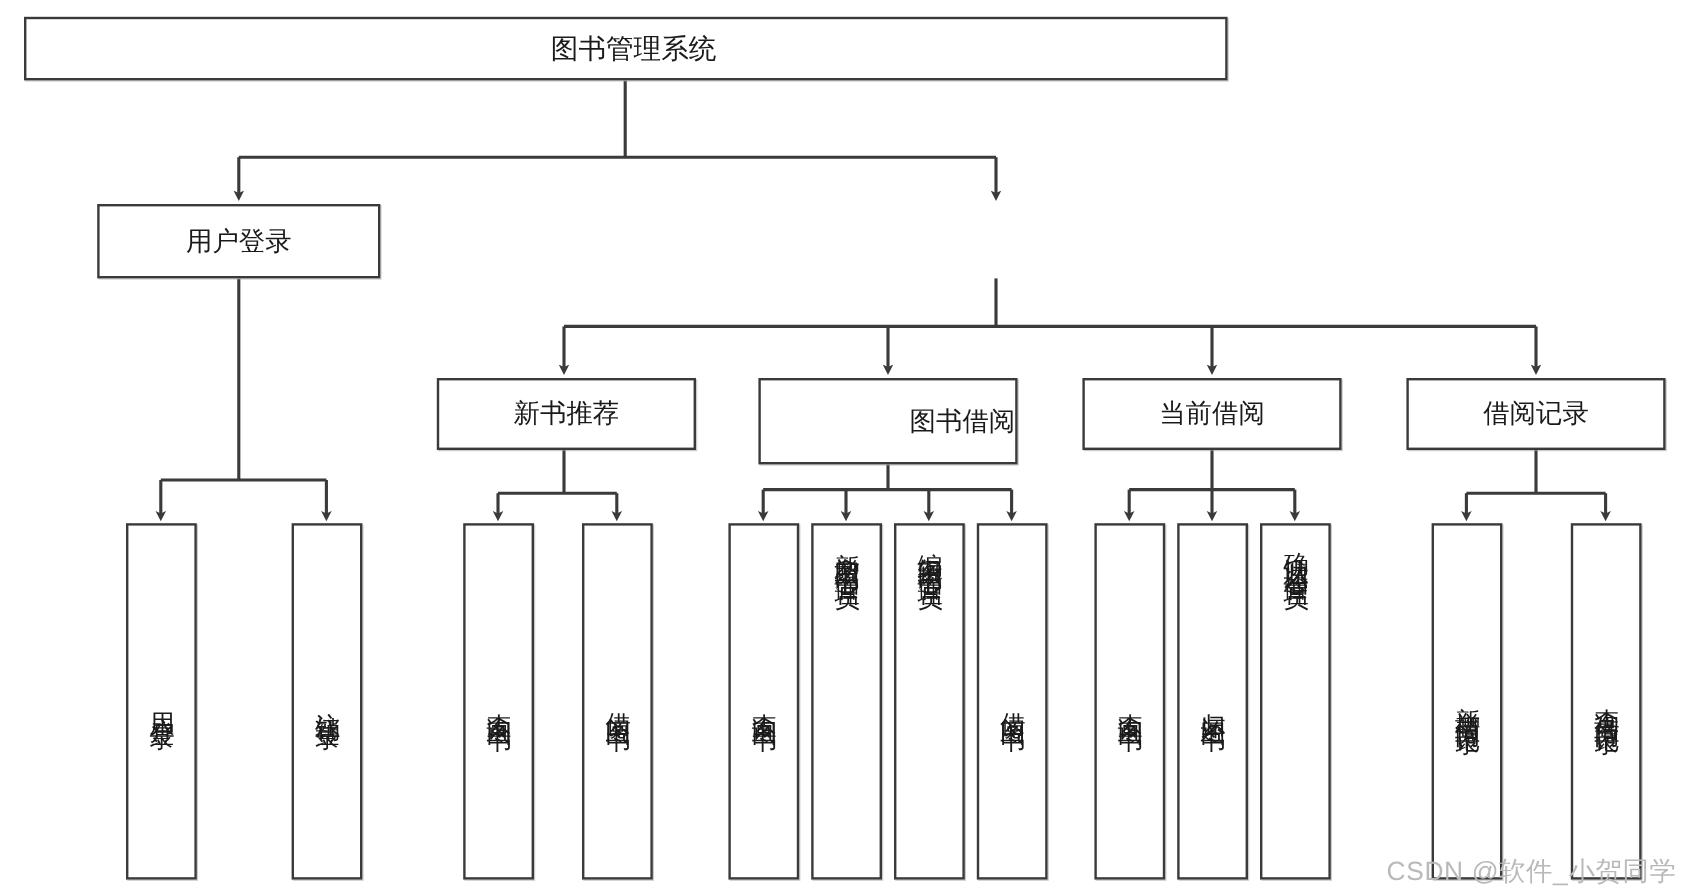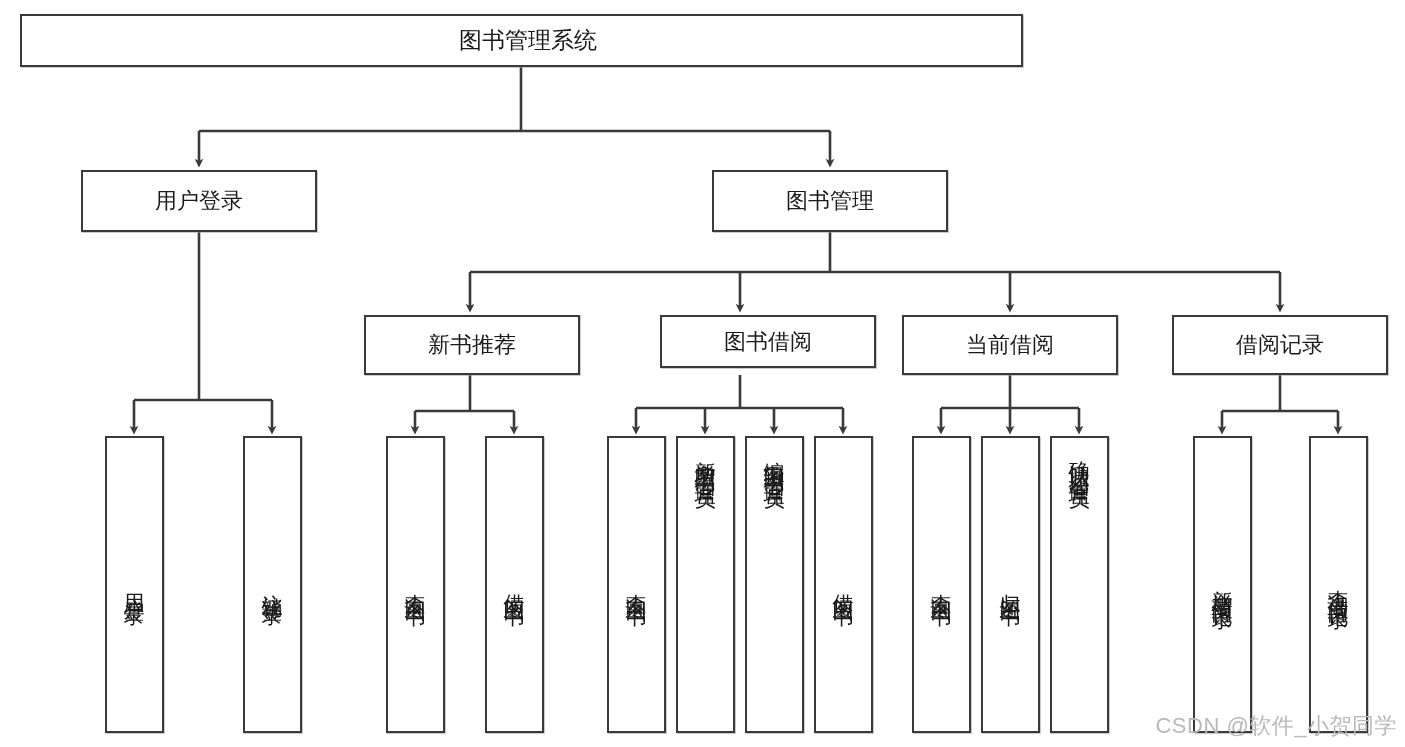--- a/index.html
+++ b/index.html
@@ -108,28 +108,25 @@
     </g>
   </svg>
 
   <div class="node horiz root" style="left:20px;top:14px;width:1003px;height:53px;">
     <span class="label">图书管理系统</span>
   </div>
 
   <div class="node horiz" style="left:81px;top:170px;width:236px;height:62px;">
     <span class="label">用户登录</span>
   </div>
-  <div class="node horiz" style="left:712px;top:170px;width:236px;height:62px;">
-    <span class="label">图书管理</span>
-  </div>
 
   <div class="node horiz" style="left:364px;top:315px;width:216px;height:60px;">
     <span class="label">新书推荐</span>
   </div>
-  <div class="node horiz" style="left:660px;top:315px;width:216px;height:53px;">
+  <div class="node horiz" style="left:632px;top:315px;width:216px;height:72px;justify-content:flex-end;">
     <span class="label">图书借阅</span>
   </div>
   <div class="node horiz" style="left:902px;top:315px;width:216px;height:60px;">
     <span class="label">当前借阅</span>
   </div>
   <div class="node horiz" style="left:1172px;top:315px;width:216px;height:60px;">
     <span class="label">借阅记录</span>
   </div>
 
   <div class="node vert mid" style="left:105px;top:436px;width:59px;height:297px;">

